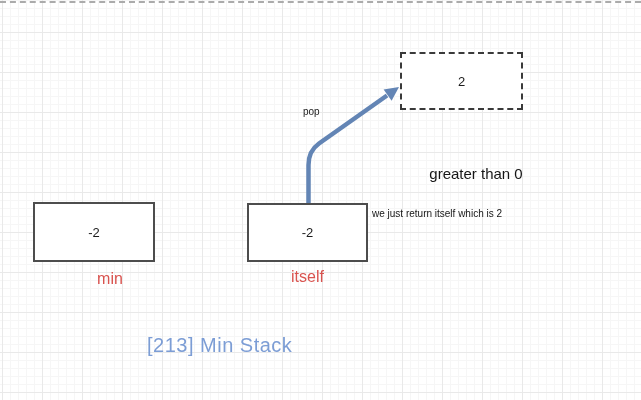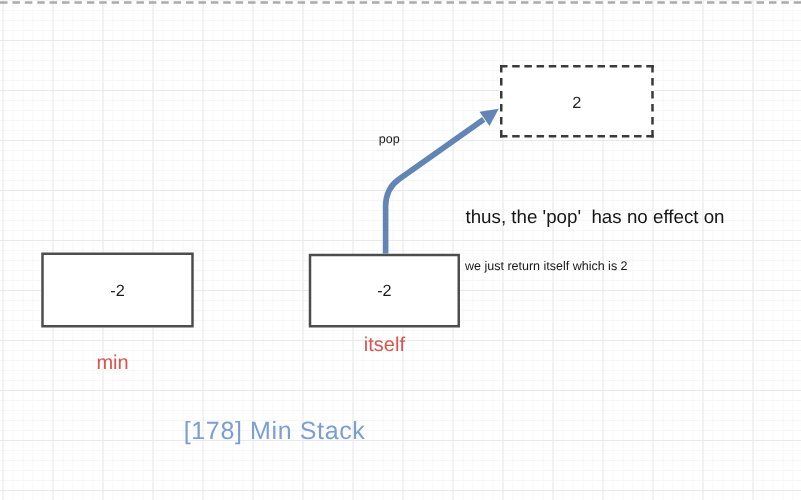--- a/index.html
+++ b/index.html
@@ -26,21 +26,21 @@
   }
   .box.solid{border:2px solid #4d4d4d;}
   .box.dashed{border:2px dashed #3a3a3a;}
   .box-popped{left:400px;top:52px;width:119px;height:54px;}
   .box-min{left:33px;top:202px;width:118px;height:56px;}
   .box-stack{left:247px;top:203px;width:117px;height:55px;}
   .shape-label{
     position:absolute;text-align:center;
     font-size:16px;color:#d9534f;
   }
-  .label-min{left:29px;top:270px;width:122px;margin-top:12px;}
+  .label-min{left:49px;top:270px;width:122px;}
   .label-stack{left:247px;top:268px;width:121px;}
   .arrow-label{
     position:absolute;left:303px;top:106px;
     font-size:10px;color:#1c1c1c;
   }
   .note{
     position:absolute;left:365px;top:130px;width:222px;
     font-size:15px;line-height:17.5px;color:#161616;
     text-align:center;white-space:pre-wrap;
   }
@@ -64,28 +64,28 @@
   <polygon points="399,87 391.6,100.8 383.6,89.4" fill="#6385b5"></polygon>
 </svg>
 
 <div class="arrow-label">pop</div>
 
 <div class="box dashed box-popped">
   <span>2</span>
 </div>
 
 <div class="note">
-  <div>thus, the 'pop'  has no effect on</div>
+  <div>greater than 0</div>
 </div>
 
 <div class="return-note">we just return itself which is 2</div>
 
 <div class="box solid box-min">
   <span>-2</span>
 </div>
 <div class="shape-label label-min">min</div>
 
 <div class="box solid box-stack">
   <span>-2</span>
 </div>
 <div class="shape-label label-stack">itself</div>
 
-<div class="canvas-title">[178] Min Stack</div>
+<div class="canvas-title">[213] Min Stack</div>
 
 </body></html>

